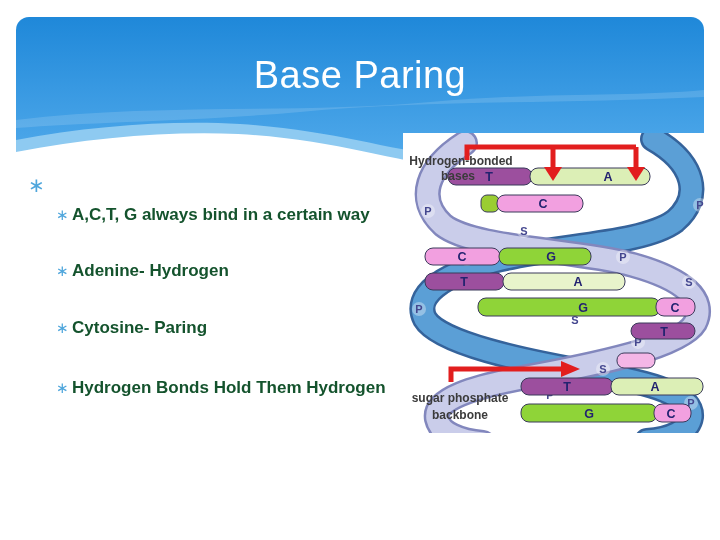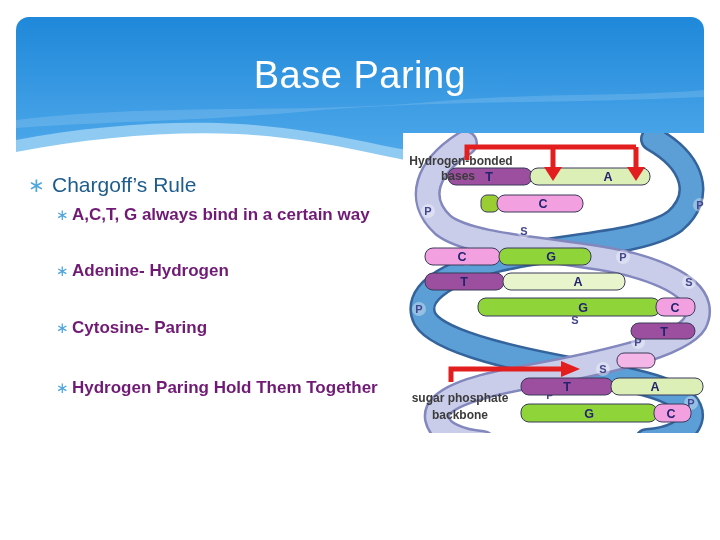--- a/index.html
+++ b/index.html
@@ -7,21 +7,21 @@
          font-family:"Liberation Sans",sans-serif;}
   .hdr-svg{position:absolute;left:0;top:0;}
   .slide-title{position:absolute;left:16px;top:54px;width:688px;text-align:center;
                color:#ffffff;font-size:38px;font-weight:400;letter-spacing:.5px;}
   .bullet-row{position:absolute;display:flex;align-items:flex-start;}
   .row-main{left:28px;top:173px;}
   .row-main .marker{color:#4fa6dc;font-size:20px;width:24px;line-height:24px;}
   .row-main .btxt{color:#1e5c8c;font-size:21px;line-height:24px;font-weight:400;}
   .row-sub{left:56px;}
   .row-sub .marker{color:#4fa6dc;font-size:15px;width:16px;line-height:22px;}
-  .row-sub .btxt{color:#701a75;font-size:17px;line-height:22px;font-weight:bold;}
+  .row-sub .btxt{color:#14532d;font-size:17px;line-height:22px;font-weight:bold;}
   .sub1{top:204px;} .sub2{top:260px;} .sub3{top:317px;} .sub4{top:377px;}
   .figure{position:absolute;left:403px;top:133px;width:310px;height:300px;background:#ffffff;}
   .fig-label{font-weight:bold;fill:#3b3b3b;font-size:12px;font-family:"Liberation Sans",sans-serif;}
   .base-letter{font-weight:bold;fill:#232370;font-size:12.5px;font-family:"Liberation Sans",sans-serif;}
   .ps-letter{font-weight:bold;fill:#44478f;font-size:11px;font-family:"Liberation Sans",sans-serif;}
 </style>
 </head>
 <body>
 
 <div class="slide">
@@ -36,37 +36,36 @@
     <rect x="16" y="17" width="688" height="170" rx="13" fill="url(#panelGrad)"></rect>
     <path d="M16,120 C150,103 300,114 430,102 C540,92 630,97 704,90 L704,97 C560,104 420,100 300,112 C200,121 90,122 16,128 Z" fill="#ffffff" opacity="0.14"></path>
     <path d="M16,140 C90,126 170,120 240,124 C330,130 380,148 450,157 C550,169 640,173 704,171 L704,196 L16,196 Z" fill="#8ecaf1"></path>
     <path d="M16,152 C90,138 165,131 238,134 C330,139 390,160 455,169 C555,181 645,187 704,187 L704,212 L16,212 Z" fill="#ffffff"></path>
   </svg>
 
   <div class="slide-title">Base Paring</div>
 
   <div class="bullet-row row-main">
     <span class="marker">∗</span>
-    <span class="btxt">Chargoff’s Rule</span>
   </div>
   <div class="bullet-row row-sub sub1">
     <span class="marker">∗</span>
     <span class="btxt">A,C,T, G always bind in a certain way</span>
   </div>
   <div class="bullet-row row-sub sub2">
     <span class="marker">∗</span>
     <span class="btxt">Adenine- Hydrogen</span>
   </div>
   <div class="bullet-row row-sub sub3">
     <span class="marker">∗</span>
     <span class="btxt">Cytosine- Paring</span>
   </div>
   <div class="bullet-row row-sub sub4">
     <span class="marker">∗</span>
-    <span class="btxt">Hydrogen Paring Hold Them Together</span>
+    <span class="btxt">Hydrogen Bonds Hold Them Hydrogen</span>
   </div>
 
   <div class="figure">
     <svg width="310" height="300" viewBox="0 0 310 300">
 
       <g>
         <path d="M 250,6 C 292,30 300,64 272,88 C 240,112 150,112 90,128 C 40,142 10,162 22,186 C 36,210 120,228 190,240 C 250,250 290,262 288,284 C 286,298 268,306 244,308" fill="none" stroke="#35639b" stroke-width="26" stroke-linecap="round"></path>
         <path d="M 250,6 C 292,30 300,64 272,88 C 240,112 150,112 90,128 C 40,142 10,162 22,186 C 36,210 120,228 190,240 C 250,250 290,262 288,284 C 286,298 268,306 244,308" fill="none" stroke="#5b9fd6" stroke-width="21" stroke-linecap="round"></path>
       </g>
       <g>

